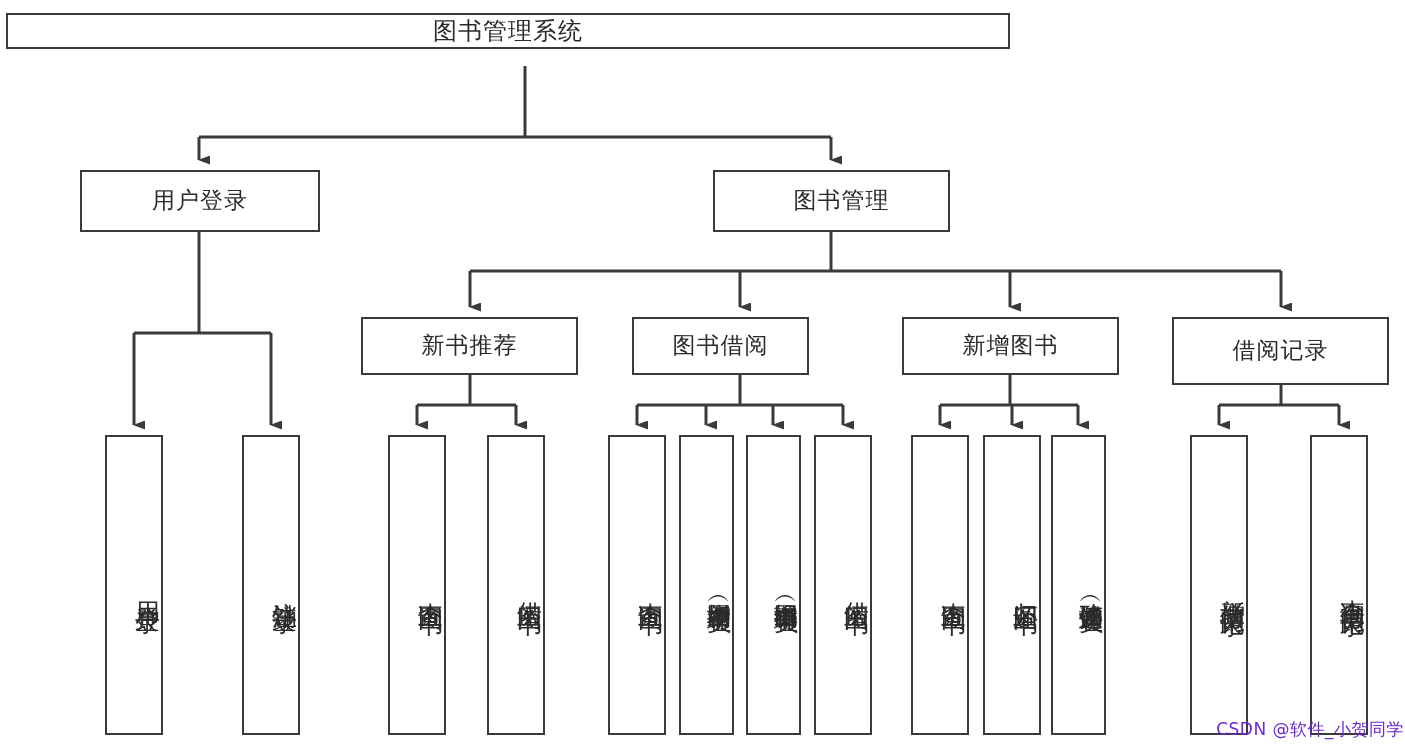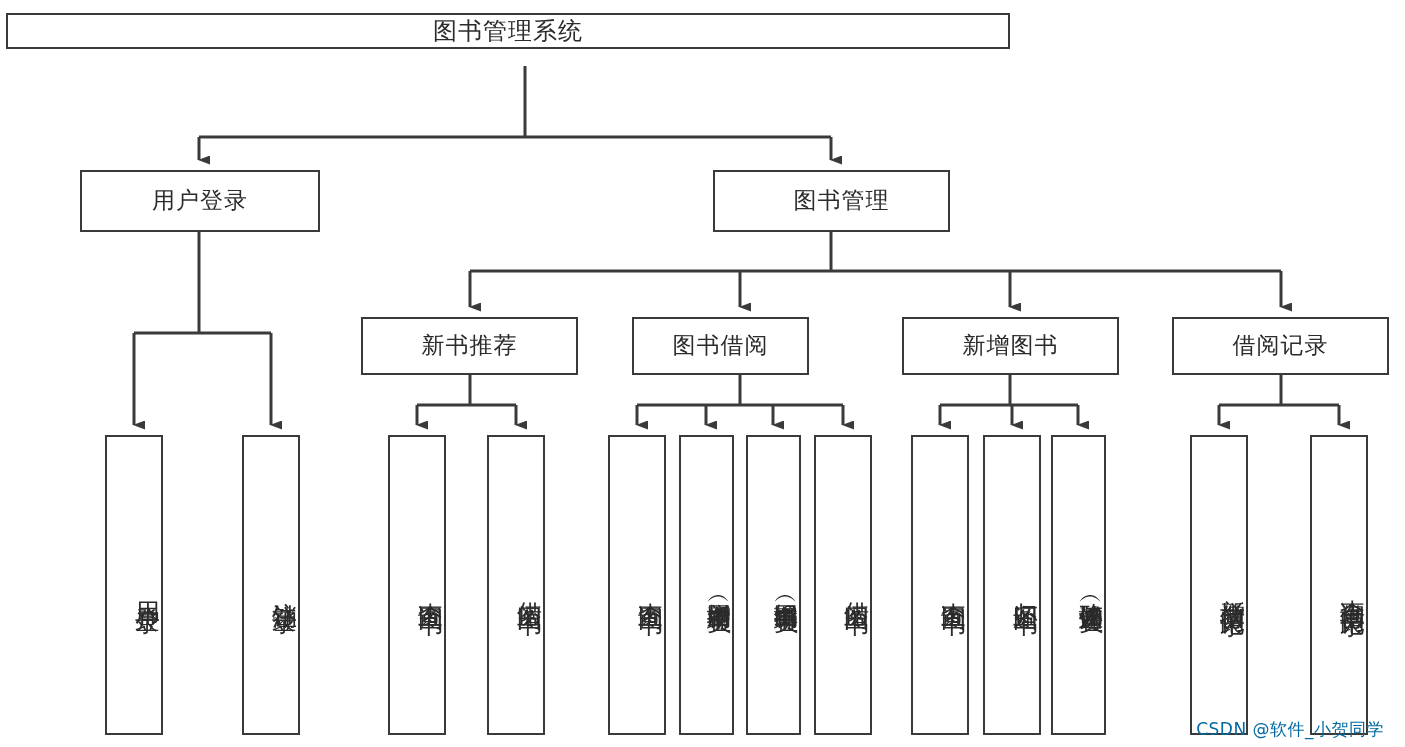--- a/index.html
+++ b/index.html
@@ -55,24 +55,24 @@
     padding-top: 6px;
     white-space: nowrap;
     overflow: hidden;
   }
   .node-v.tight {
     letter-spacing: 1px;
     font-size: 24px;
   }
   .watermark {
     position: absolute;
-    right: 21px;
+    right: 1px;
     bottom: 6px;
     font-size: 17px;
-    color: #0369a1;
+    color: #6d28d9;
     white-space: nowrap;
     letter-spacing: 0.5px;
   }
 </style>
 </head>
 <body>
 
 <div id="diagram-root">
 
   <svg class="connectors" viewBox="0 0 1405 747" xmlns="http://www.w3.org/2000/svg">
@@ -138,21 +138,21 @@
 
   <div class="node node-h" style="left:361px; top:317px; width:217px; height:58px;">
     <span>新书推荐</span>
   </div>
   <div class="node node-h" style="left:632px; top:317px; width:177px; height:58px;">
     <span>图书借阅</span>
   </div>
   <div class="node node-h" style="left:902px; top:317px; width:217px; height:58px;">
     <span>新增图书</span>
   </div>
-  <div class="node node-h" style="left:1172px; top:317px; width:217px; height:58px;">
+  <div class="node node-h" style="left:1172px; top:317px; width:217px; height:68px;">
     <span>借阅记录</span>
   </div>
 
   <div class="node node-v" style="left:105px; top:435px; width:58px; height:300px;">
     <span>用户登录</span>
   </div>
   <div class="node node-v" style="left:242px; top:435px; width:58px; height:300px;">
     <span>注销登录</span>
   </div>
 

